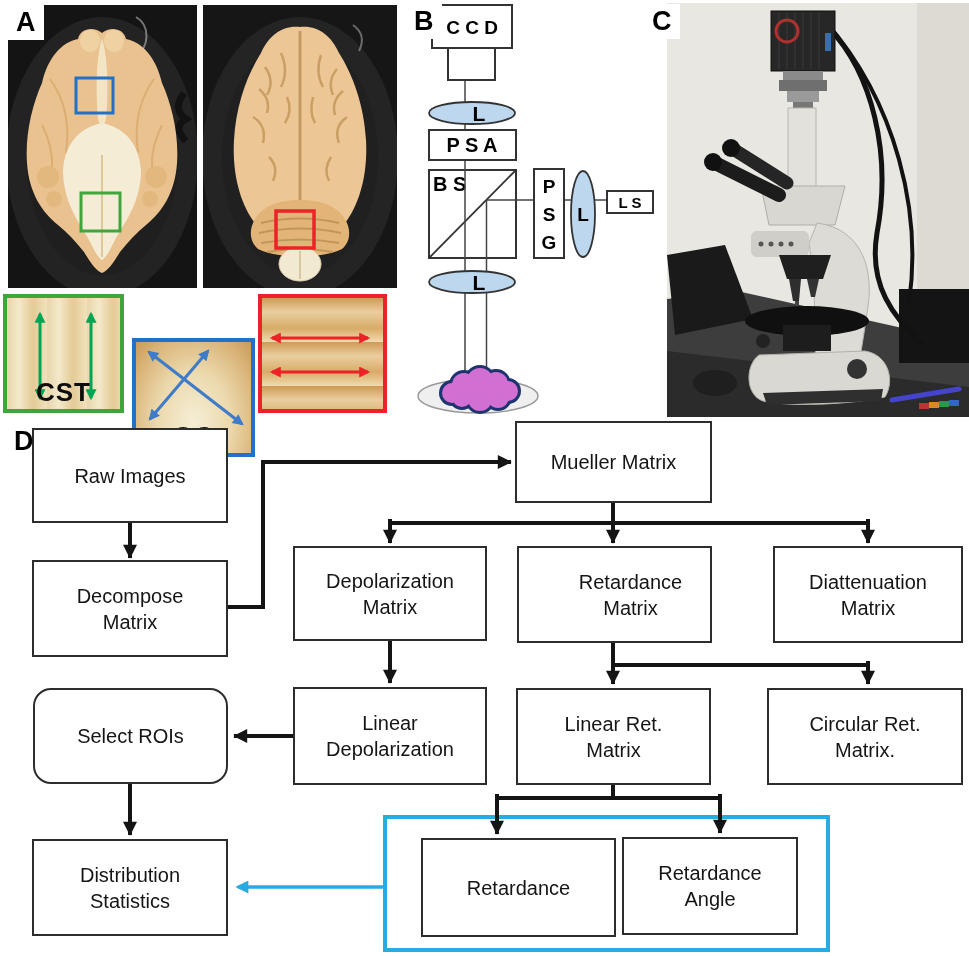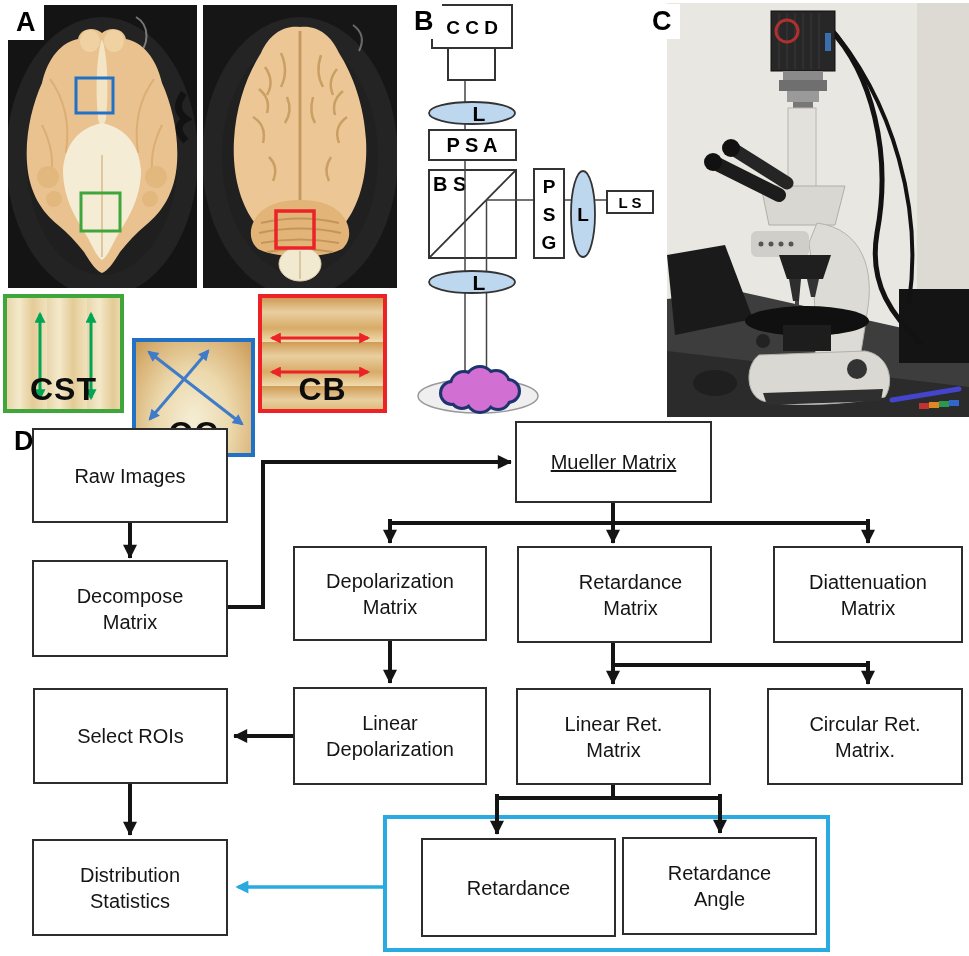--- a/index.html
+++ b/index.html
@@ -24,45 +24,45 @@
 
   .inset { position:absolute; top:294px; height:119px; box-sizing:border-box; border:4px solid #000; }
   #inset-cst { left:3px;   width:121px; border-color:var(--roi_green);
     background:repeating-linear-gradient(90deg,#e8d6ac 0,#f3e9ca 12px,#e4cb97 26px,#f0e2bd 40px); }
   #inset-oc  { left:132px; width:123px; border-color:var(--roi_blue);
     background:radial-gradient(ellipse at 50% 72%,#f5eed6 0%,#ecd9ad 45%,#d9b377 80%,#c89a58 100%);margin-top:44px; }
   #inset-cb  { left:258px; width:129px; border-color:var(--roi_red);
     background:repeating-linear-gradient(180deg,#cf9a55 0,#e9cf9f 14px,#d8ab67 30px,#f0dcae 44px); }
   .inset svg { position:absolute; left:0; top:0; }
   .inset .lbl { position:absolute; bottom:1px; left:0; right:0; text-align:center;
-                font-weight:bold; font-size:32px; color:#0d0d0d; letter-spacing:1px; }
+                font-weight:bold; font-size:26px; color:#0d0d0d; letter-spacing:1px; }
 
   #pb-svg, #pc-photo { display:block; }
   #pc-photo { position:absolute; left:27px; top:3px; }
 
   #cyan-box { position:absolute; left:383px; top:395px; width:447px; height:137px;
               box-sizing:border-box; border:4px solid var(--accent_cyan); z-index:1; }
   #d-connectors { position:absolute; left:0; top:0; z-index:2; pointer-events:none; }
   .node { position:absolute; box-sizing:border-box; background:#fff; border:2px solid #2d2d2d;
           display:flex; align-items:center; justify-content:center; text-align:center;
           font-size:20px; line-height:1.3; color:#151515; z-index:3; }
   .node span { display:inline-block; max-width:152px; }
   #n-raw      { left:32px;  top:8px;   width:196px; height:95px; }
   #n-decomp   { left:32px;  top:140px; width:196px; height:97px; }
-  #n-mueller  { left:515px; top:1px;   width:197px; height:82px;text-decoration:underline; }
+  #n-mueller  { left:515px; top:1px;   width:197px; height:82px; }
   #n-depol    { left:293px; top:126px; width:194px; height:95px; }
   #n-retmat   { left:517px; top:126px; width:195px; height:97px;padding-left:32px; }
   #n-diatt    { left:773px; top:126px; width:190px; height:97px; }
-  #n-select   { left:33px;  top:268px; width:195px; height:96px; }
+  #n-select   { left:33px;  top:268px; width:195px; height:96px;border-radius:18px; }
   #n-lindep   { left:293px; top:267px; width:194px; height:98px; }
   #n-linret   { left:516px; top:268px; width:195px; height:97px; }
   #n-circret  { left:767px; top:268px; width:196px; height:97px; }
   #n-dist     { left:32px;  top:419px; width:196px; height:97px; }
   #n-ret      { left:421px; top:418px; width:195px; height:99px; }
-  #n-retang   { left:622px; top:417px; width:195px; height:98px;align-items:center; }
+  #n-retang   { left:622px; top:417px; width:176px; height:98px;align-items:center; }
 </style>
 </head>
 <body>
 
 <svg width="0" height="0" style="position:absolute">
   <defs>
     <marker id="ah-black" viewBox="0 0 10 10" refX="8" refY="5" markerWidth="16" markerHeight="14" markerUnits="userSpaceOnUse" orient="auto-start-reverse">
         <path d="M0,0L10,5L0,10Z" fill="#141414"></path>
       </marker>
     <marker id="ah-cyan" viewBox="0 0 10 10" refX="8" refY="5" markerWidth="15" markerHeight="13" markerUnits="userSpaceOnUse" orient="auto-start-reverse">
@@ -158,21 +158,20 @@
       <line x1="13" y1="10" x2="106" y2="82" stroke-width="3" style="stroke:var(--arrow_blue)" marker-start="url(#ah-blue)" marker-end="url(#ah-blue)"></line>
       <line x1="72" y1="9" x2="14" y2="77" stroke-width="3" style="stroke:var(--arrow_blue)" marker-start="url(#ah-blue)" marker-end="url(#ah-blue)"></line>
     </svg>
     <span class="lbl">OC</span>
   </div>
   <div class="inset" id="inset-cb">
     <svg width="121" height="111" viewBox="0 0 121 111">
       <line x1="10" y1="40" x2="106" y2="40" stroke-width="3" style="stroke:var(--arrow_red)" marker-start="url(#ah-red)" marker-end="url(#ah-red)"></line>
       <line x1="10" y1="74" x2="106" y2="74" stroke-width="3" style="stroke:var(--arrow_red)" marker-start="url(#ah-red)" marker-end="url(#ah-red)"></line>
     </svg>
-    <span class="lbl">CB</span>
   </div>
 </section>
 
 <section class="panel" id="panel-b">
   <div class="corner-label" id="label-b">B</div>
   <svg id="pb-svg" width="260" height="420" viewBox="0 0 260 420">
 
     <rect x="29" y="170" width="87" height="88" fill="none" stroke="#333" stroke-width="2"></rect>
     <line x1="29" y1="258" x2="116" y2="170" stroke="#333" stroke-width="1.8"></line>
     <text x="33" y="191" font-size="20" font-weight="bold">B S</text>

